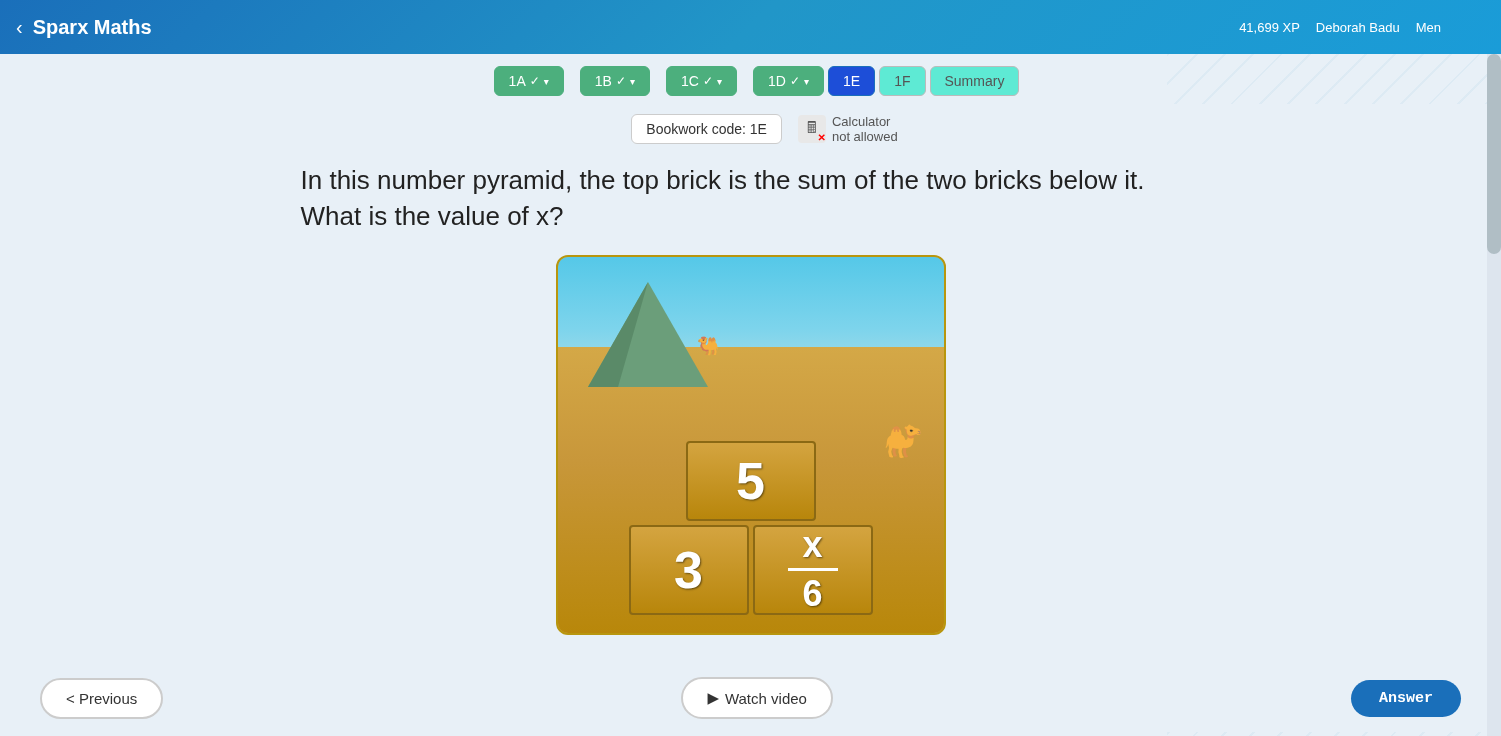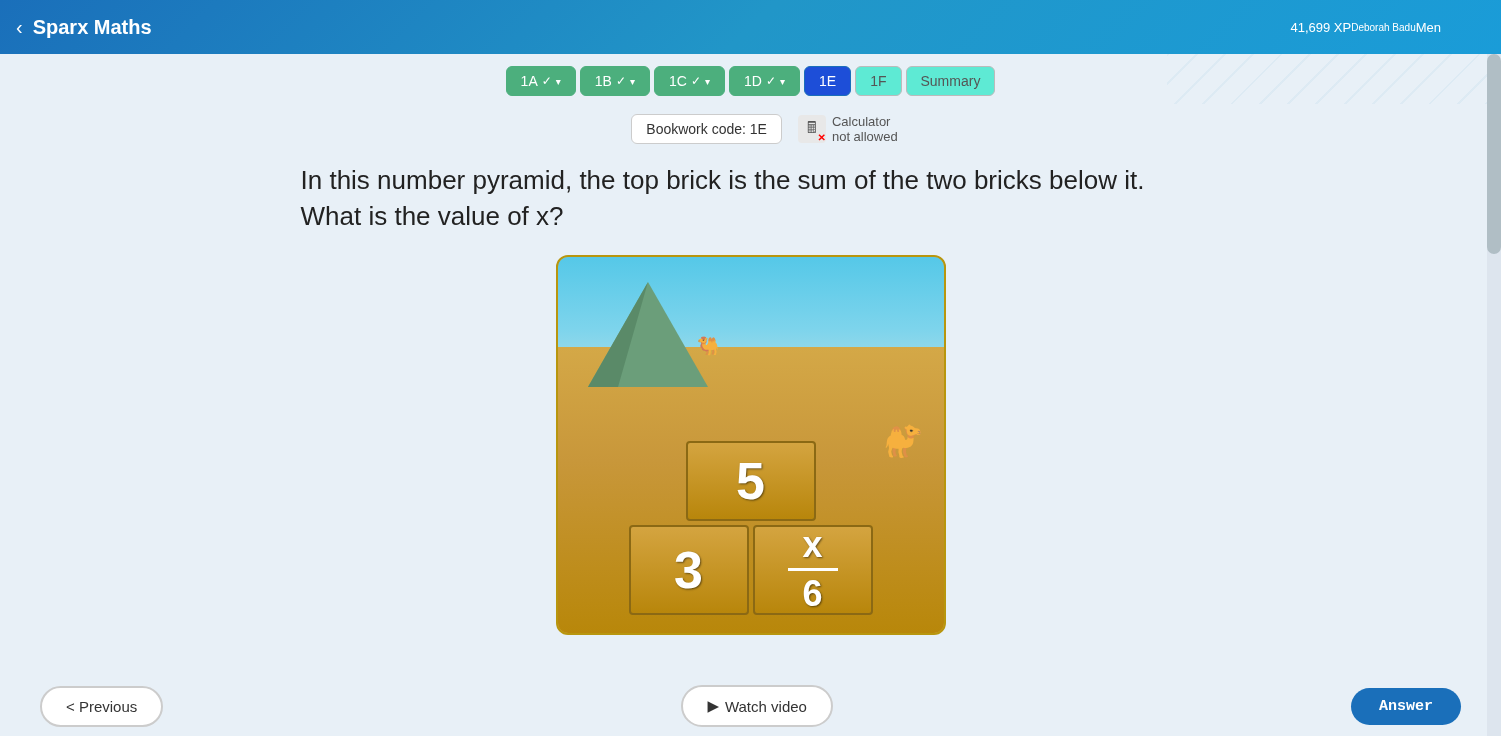--- a/index.html
+++ b/index.html
@@ -32,30 +32,31 @@
       font-size: 20px;
       font-weight: 600;
     }
     .top-right-info {
       position: absolute;
       right: 60px;
       top: 50%;
       transform: translateY(-50%);
       display: flex;
       align-items: center;
+      gap: 16px;
       color: white;
       font-size: 14px;
     }
     .xp-badge {
       color: white;
       font-size: 13px;
     }
     .user-name {
       color: white;
-      font-size: 10px;
+      font-size: 13px;
     }
     .menu-text {
       color: white;
       font-size: 13px;
     }
 
     
     .tab-nav {
       display: flex;
       justify-content: center;
@@ -74,20 +75,21 @@
       align-items: center;
       gap: 4px;
       border: 1px solid #ccc;
       background: white;
       color: #333;
     }
     .tab-item.completed {
       background: #4caf7d;
       color: white;
       border-color: #4caf7d;
+      margin-left: 12px;
     }
     .tab-item.active {
       background: #1d4ed8;
       color: white;
       border-color: #1a6fba;
     }
     .tab-item.inactive {
       background: #5eead4;
       color: #555;
       border-color: #bbb;
@@ -246,21 +248,21 @@
     .fraction-bar {
       width: 50px;
       height: 3px;
       background: white;
       margin: 2px 0;
     }
 
     
     .bottom-nav {
       position: absolute;
-      bottom: 0;
+      bottom: 8px;
       left: 0;
       right: 0;
       height: 60px;
       background: #e8f0f7;
       display: flex;
       align-items: center;
       justify-content: space-between;
       padding: 0 40px;
     }
     .btn-previous {

